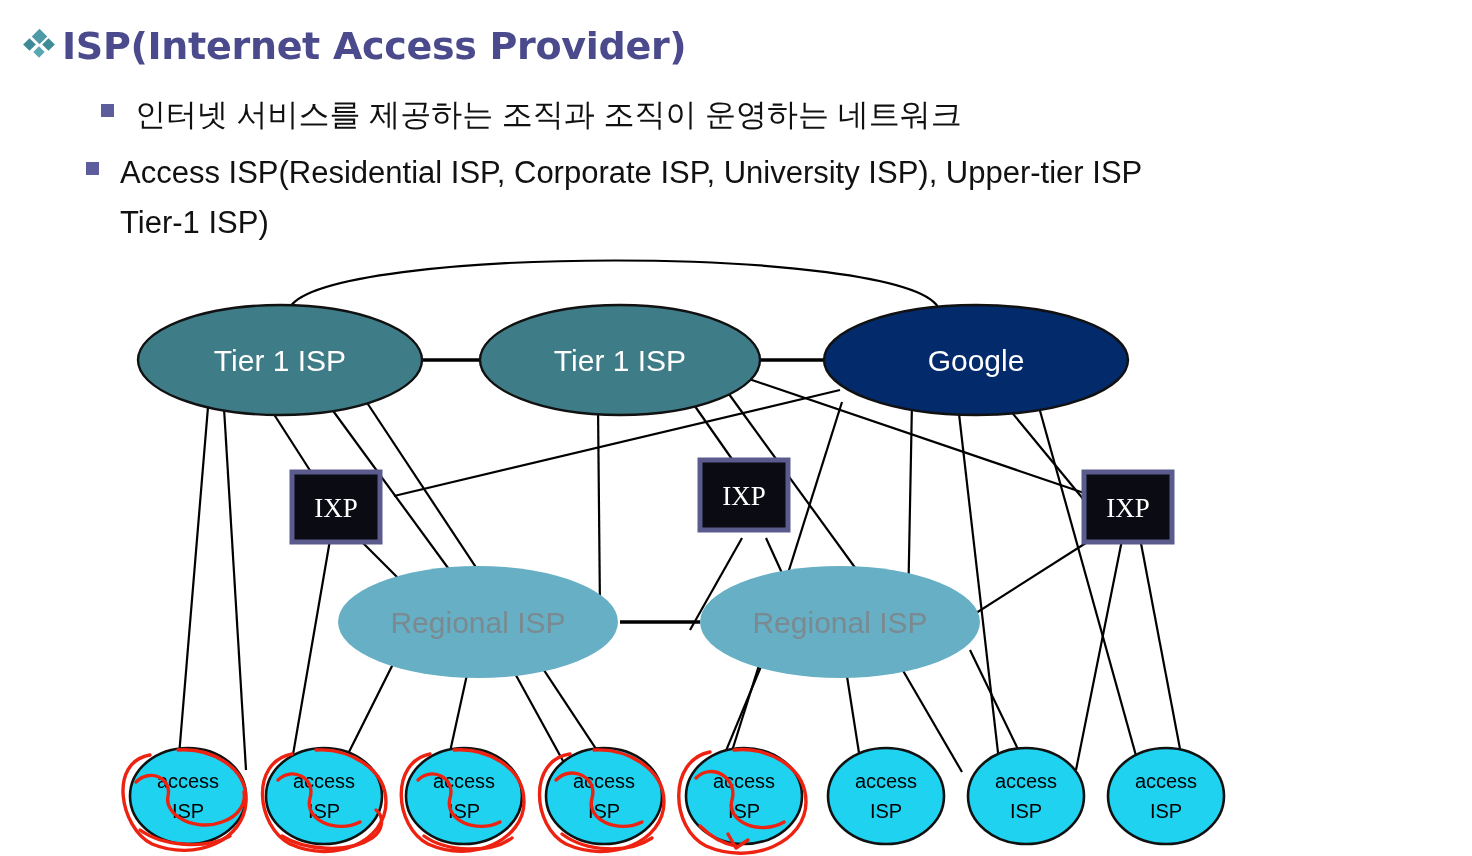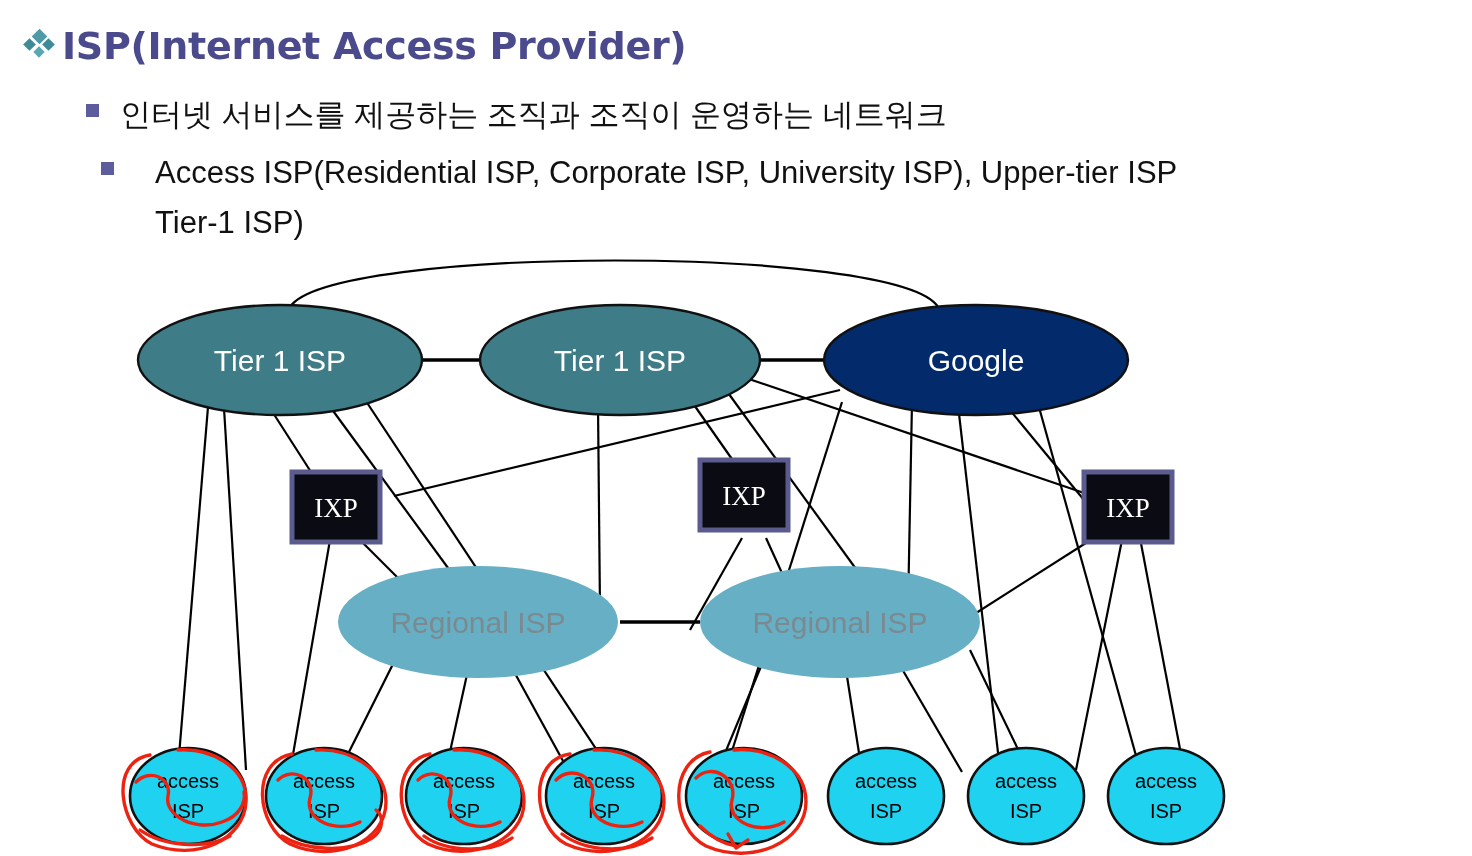--- a/index.html
+++ b/index.html
@@ -61,22 +61,22 @@
     margin-right: 21px;
   }
   .sub-text {
     font-family: "Liberation Sans", sans-serif;
     font-size: 31px;
     color: #111111;
     line-height: 50px;
     white-space: pre;
   }
 
-  #bullet1 { left: 86px; top: 90px; justify-content: flex-end; }
-  #bullet2 { left: 101px; top: 148px; gap: 20px; }
+  #bullet1 { left: 101px; top: 90px; justify-content: flex-end; }
+  #bullet2 { left: 86px; top: 148px; }
 
   
   .diagram {
     position: absolute;
     left: 0;
     top: 250px;
     width: 1472px;
     height: 606px;
   }
   .diagram svg {

